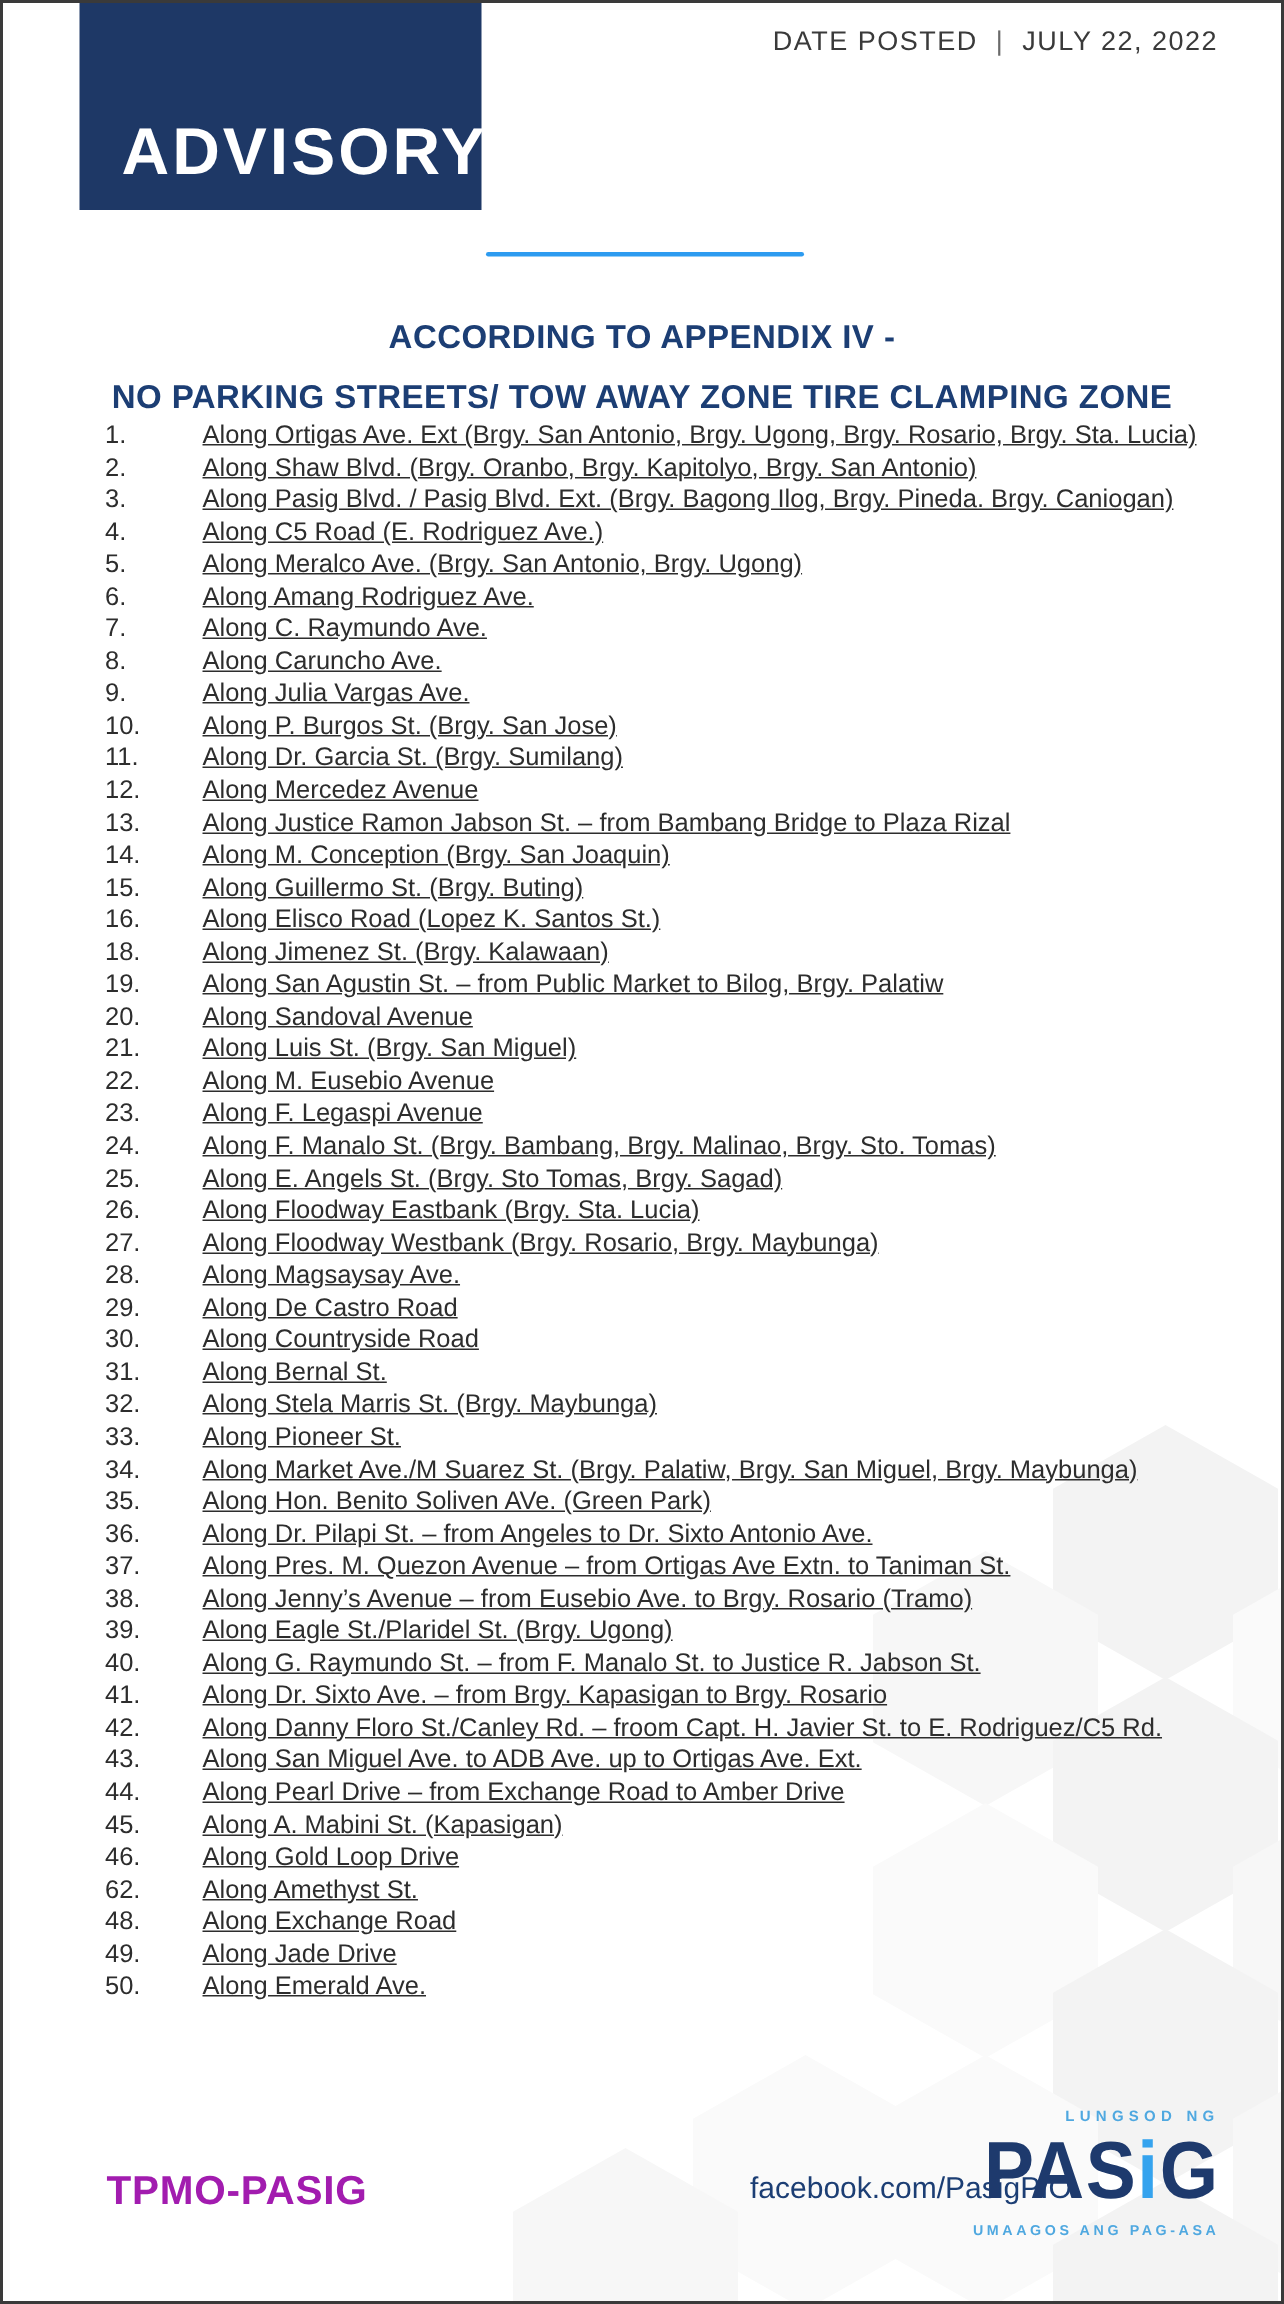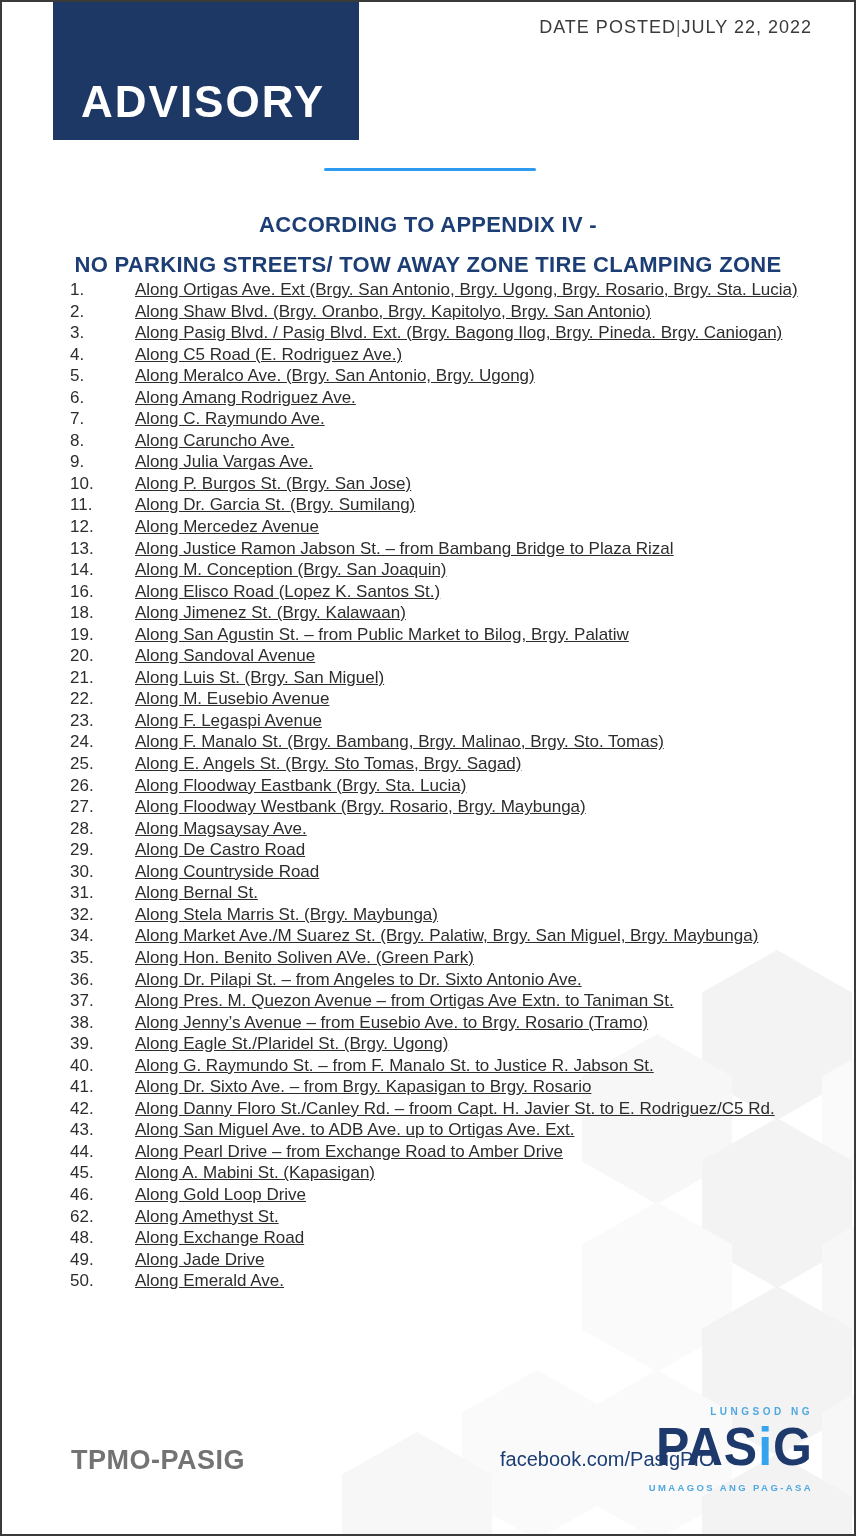--- a/index.html
+++ b/index.html
@@ -18,33 +18,33 @@
     position:absolute; width:150px; height:170px;
     clip-path:polygon(50% 0%, 100% 25%, 100% 75%, 50% 100%, 0% 75%, 0% 25%);
   }
   .hex.a { background:#f3f3f3; }
   .hex.b { background:#f7f7f7; }
   .hex.c { background:#fafafa; }
   .content { position:absolute; inset:0; z-index:2; }
 
   
   .banner {
-    position:absolute; left:51px; top:0; width:306px; height:138px;
+    position:absolute; left:51px; top:0; width:268px; height:138px;
     background:#1e3866;
     display:flex; align-items:flex-end;
     padding:0 0 16px 28px;
   }
   .banner-title {
     color:#ffffff; font-size:44px; font-weight:bold; letter-spacing:2px;
     line-height:1;
   }
   .date-posted {
     position:absolute; top:15px; right:42px;
     font-size:18px; color:#3a3a3a; letter-spacing:1px;
-    display:flex; align-items:flex-end; gap:0;margin-left:38px;
+    display:flex; align-items:flex-end; gap:12px;margin-left:38px;
   }
   .date-sep { color:#6a6a6a; font-weight:300; }
 
   .divider {
     position:absolute; top:166px; left:322px;
     width:212px; height:3px; background:#2d9bf0; border-radius:2px;
   }
 
   .heading {
     position:absolute; top:203px; left:0; width:100%;
@@ -57,21 +57,21 @@
     position:absolute; top:277px; left:68px; right:36px;
     font-size:17px; line-height:21.55px; color:#2d2d2d;
   }
   .street-list .row { display:flex; }
   .street-list .num { width:65px; flex:0 0 65px; }
   .street-list .txt { flex:1; white-space:nowrap;text-decoration:underline; }
 
   
   .footer-org {
     position:absolute; left:69px; top:1443px;
-    font-size:27px; font-weight:bold; color:#737373; letter-spacing:0.5px;
+    font-size:27px; font-weight:bold; color:#a21caf; letter-spacing:0.5px;
   }
   .footer-page {
     position:absolute; left:69px; top:1566px;
     font-size:18px; color:#8c8c8c; letter-spacing:1px;
   }
   .footer-fb {
     position:absolute; left:466px; top:1446px;
     font-size:20px; color:#1c3e74;margin-left:32px;
   }
   .logo {
@@ -183,20 +183,24 @@
         </div>
         <div class="row">
           <span class="num">13.</span>
           <span class="txt">Along Justice Ramon Jabson St. – from Bambang Bridge to Plaza Rizal</span>
         </div>
         <div class="row">
           <span class="num">14.</span>
           <span class="txt">Along M. Conception (Brgy. San Joaquin)</span>
         </div>
         <div class="row">
+          <span class="num">15.</span>
+          <span class="txt">Along Guillermo St. (Brgy. Buting)</span>
+        </div>
+        <div class="row">
           <span class="num">16.</span>
           <span class="txt">Along Elisco Road (Lopez K. Santos St.)</span>
         </div>
         <div class="row">
           <span class="num">18.</span>
           <span class="txt">Along Jimenez St. (Brgy. Kalawaan)</span>
         </div>
         <div class="row">
           <span class="num">19.</span>
           <span class="txt">Along San Agustin St. – from Public Market to Bilog, Brgy. Palatiw</span>
@@ -245,20 +249,24 @@
           <span class="num">30.</span>
           <span class="txt">Along Countryside Road</span>
         </div>
         <div class="row">
           <span class="num">31.</span>
           <span class="txt">Along Bernal St.</span>
         </div>
         <div class="row">
           <span class="num">32.</span>
           <span class="txt">Along Stela Marris St. (Brgy. Maybunga)</span>
+        </div>
+        <div class="row">
+          <span class="num">33.</span>
+          <span class="txt">Along Pioneer St.</span>
         </div>
         <div class="row">
           <span class="num">34.</span>
           <span class="txt">Along Market Ave./M Suarez St. (Brgy. Palatiw, Brgy. San Miguel, Brgy. Maybunga)</span>
         </div>
         <div class="row">
           <span class="num">35.</span>
           <span class="txt">Along Hon. Benito Soliven AVe. (Green Park)</span>
         </div>
         <div class="row">

